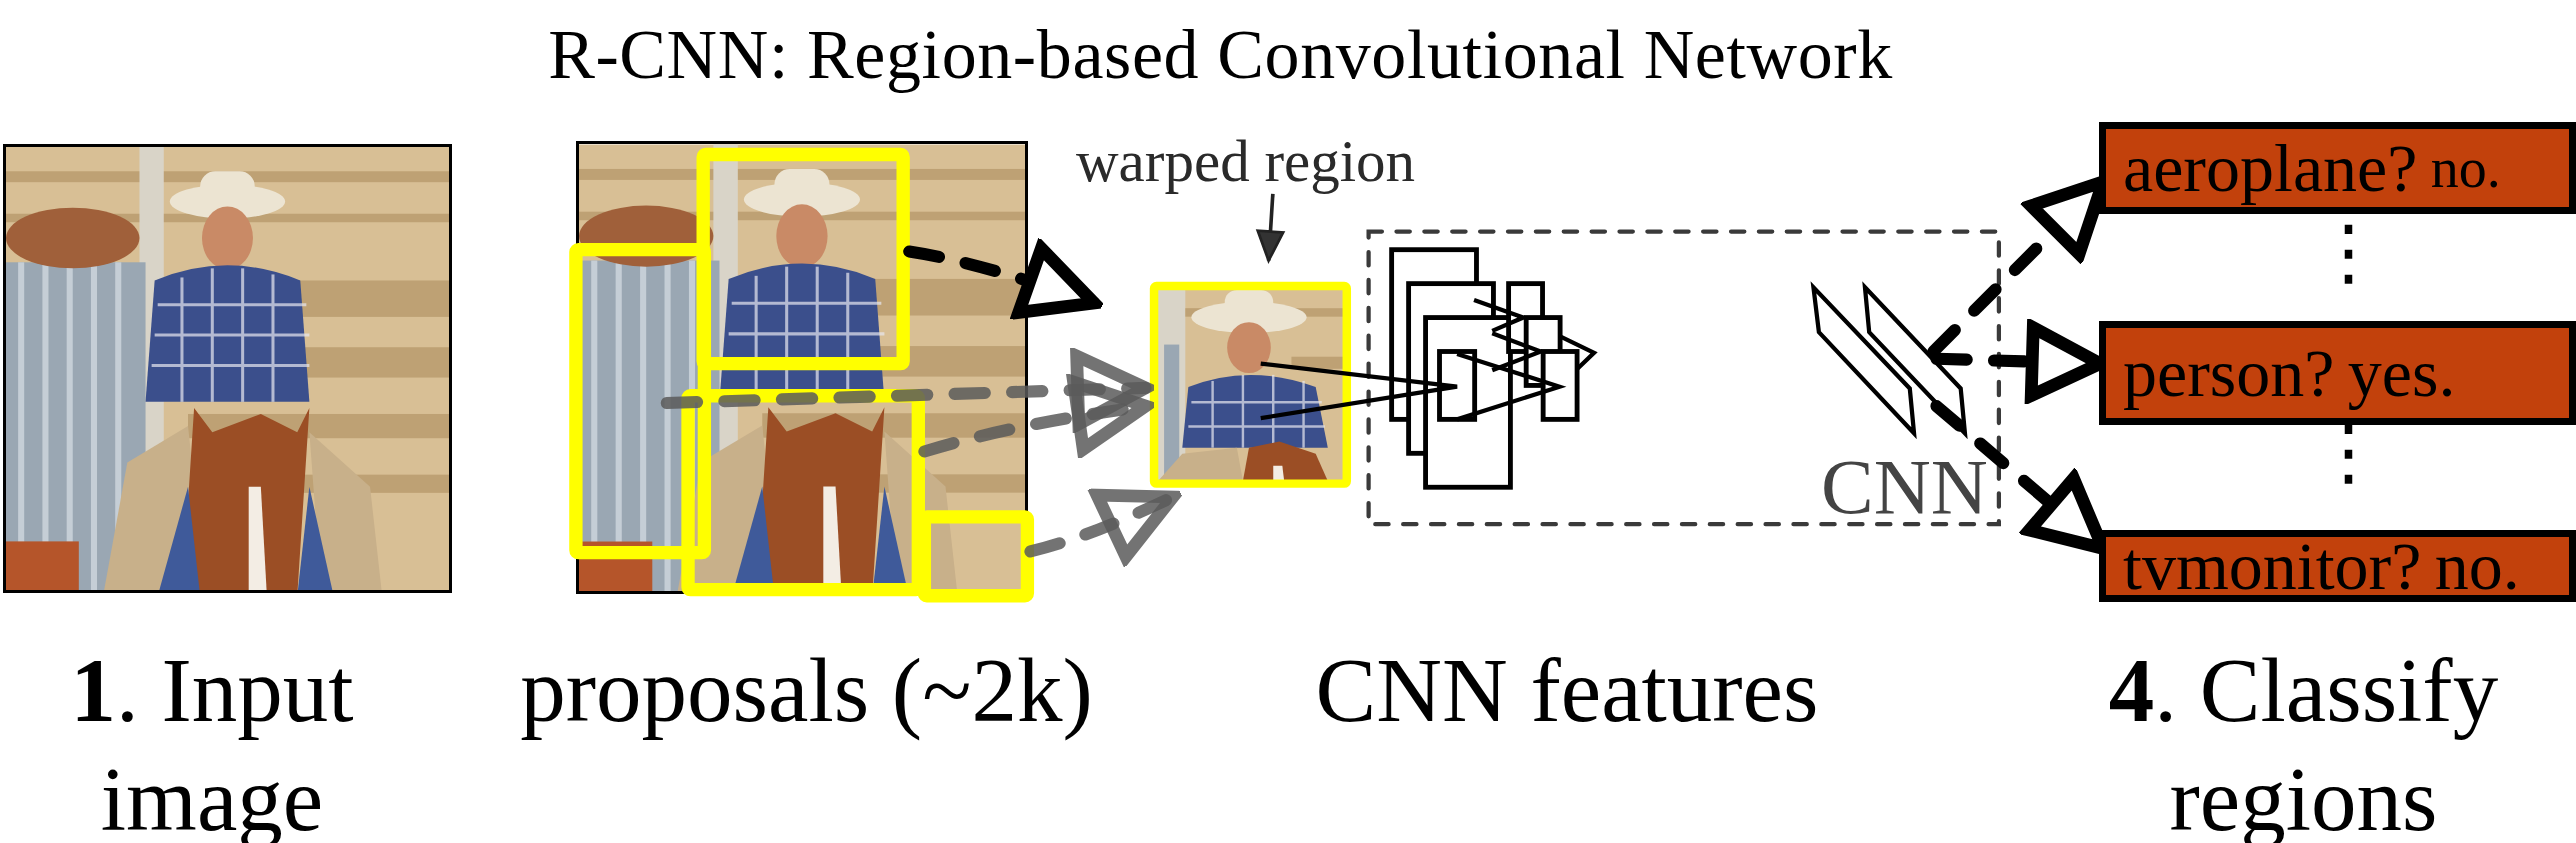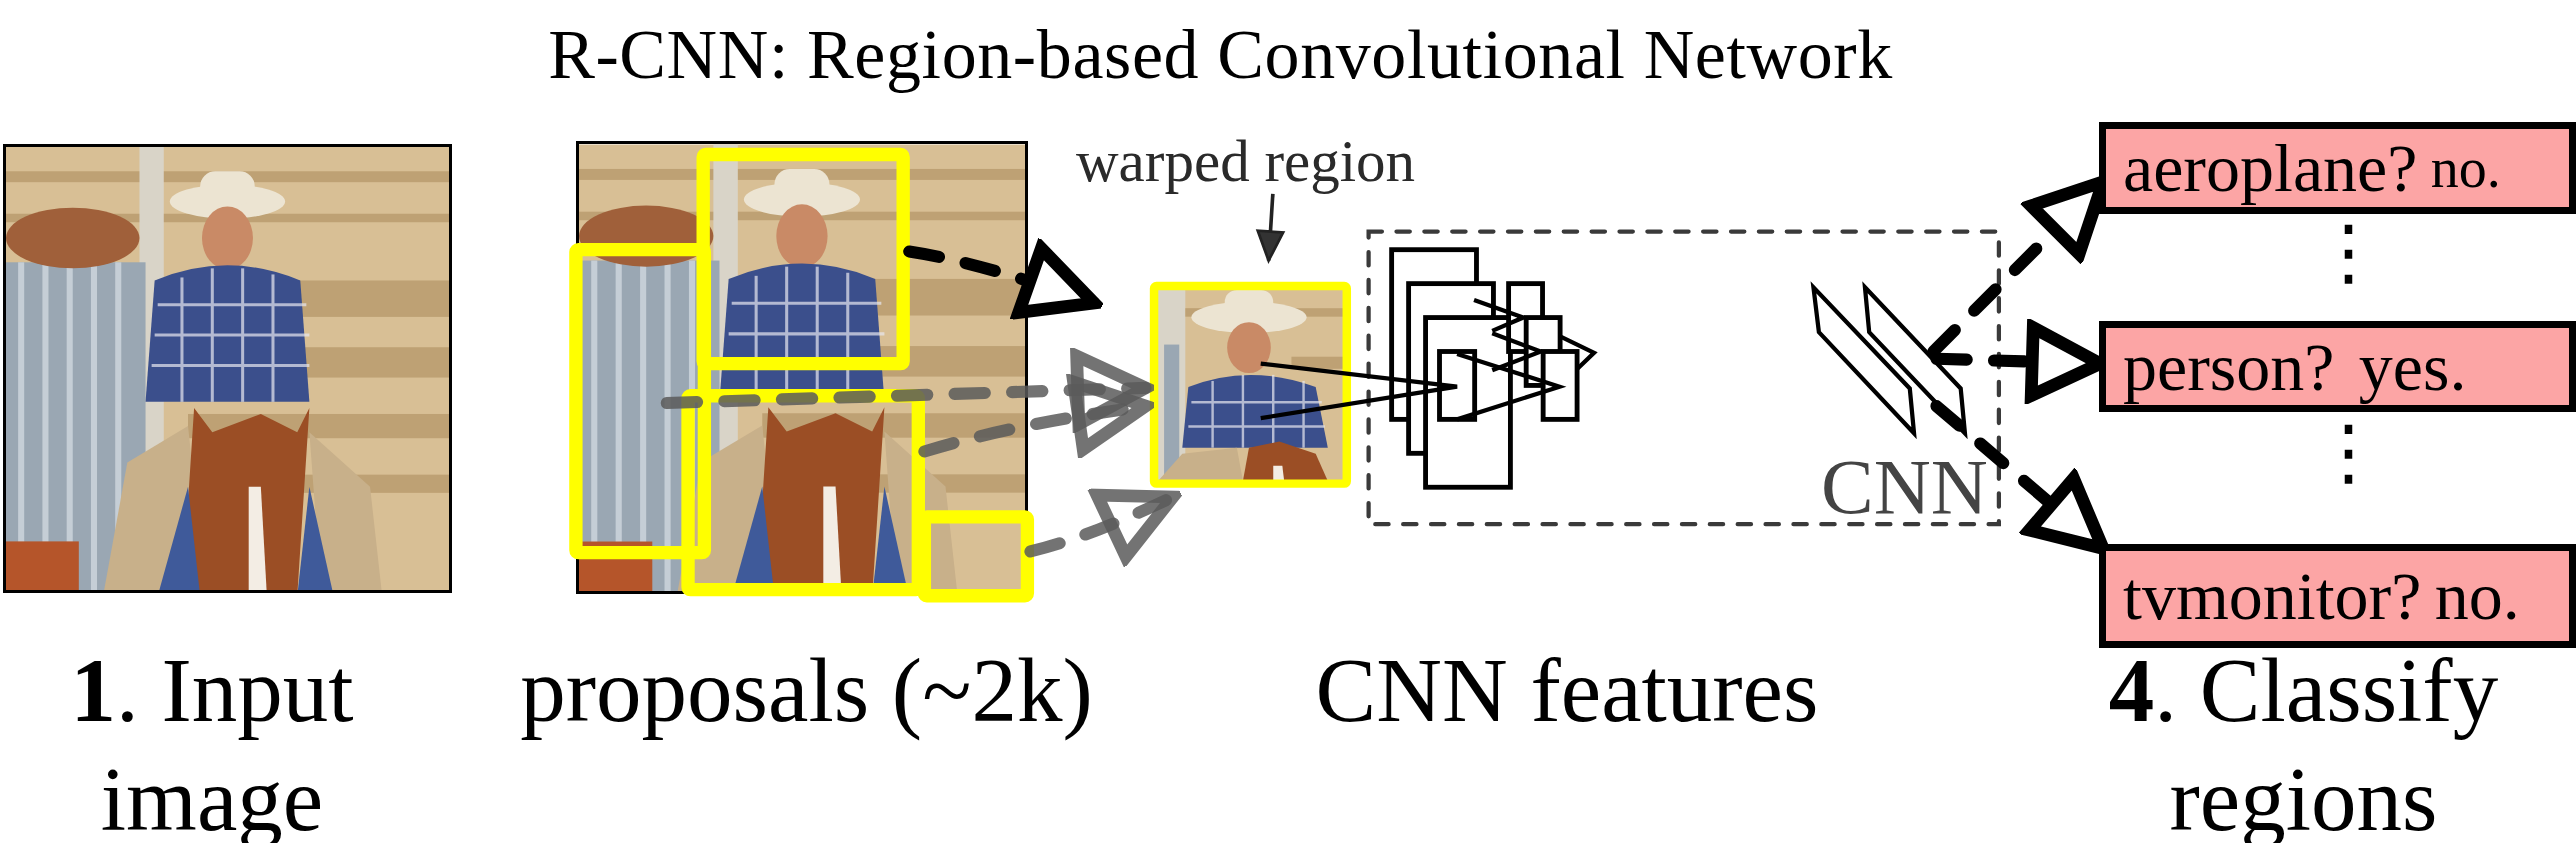--- a/index.html
+++ b/index.html
@@ -1,21 +1,21 @@
 <!DOCTYPE html>
 <html style="font-size:9.7px"><head>
 <meta charset="utf-8">
 <style>
   html,body{margin:0;padding:0;background:#ffffff;}
   body{width:2576px;height:843px;position:relative;overflow:hidden;font-family:"Liberation Serif","DejaVu Serif",serif;color:#000;}
   .abs{position:absolute;}
   #title{left:0;top:0;width:2441px;text-align:center;font-size:70px;line-height:109px;letter-spacing:0.6px;}
   .step{position:absolute;text-align:center;font-size:91px;line-height:109px;}
   .step b{font-weight:bold;}
-  .classbox{position:absolute;border:7.3px solid #000;background:#fca5a5;box-sizing:border-box;font-size:68px;line-height:1;display:flex;align-items:center;padding-left:17px;white-space:nowrap;}
+  .classbox{position:absolute;border:7.3px solid #000;background:#c2410c;box-sizing:border-box;font-size:68px;line-height:1;display:flex;align-items:center;padding-left:17px;white-space:nowrap;}
   .classbox .small{font-size:56px;margin-left:13.3px;}
   .vdots{position:absolute;font-size:73px;line-height:27px;text-align:center;width:36px;}
   #warped-label{font-size:59px;color:#2a2a2a;line-height:1;white-space:nowrap;}
   #cnn-label{font-size:79px;color:#444;line-height:1;}
   svg{position:absolute;left:0;top:0;}
   .photo{position:absolute;overflow:hidden;}
 </style>
 </head>
 <body>
 
@@ -203,26 +203,26 @@
 
 <div id="warped-label" class="abs" style="left:1076px;top:132px;">warped region</div>
 
 <div id="cnn-label" class="abs" style="left:1821px;top:447px;">CNN</div>
 
 <div class="classbox" style="left:2099px;top:122px;width:477px;height:92px;">
   <span>aeroplane?</span>
   <span class="small">no.</span>
 </div>
 <div class="vdots" style="left:2312px;top:239px;">⋮</div>
-<div class="classbox" style="left:2099px;top:321px;width:477px;height:91px;gap:11px;">
+<div class="classbox" style="left:2099px;top:321px;width:477px;height:104px;">
   <span>person?</span>
   <span class="small" style="font-size:68px;">yes.</span>
 </div>
 <div class="vdots" style="left:2312px;top:439px;">⋮</div>
-<div class="classbox" style="left:2099px;top:544px;width:477px;height:104px;">
+<div class="classbox" style="left:2099px;top:530px;width:477px;height:72px;">
   <span>tvmonitor?</span>
   <span class="small" style="font-size:68px;">no.</span>
 </div>
 
 <div class="step" style="left:36px;top:636px;width:352px;">
   <div><b>1</b><span>. Input</span></div>
   <div>image</div>
 </div>
 <div class="step" style="left:461px;top:636px;width:691px;">
   <div>proposals (~2k)</div>

